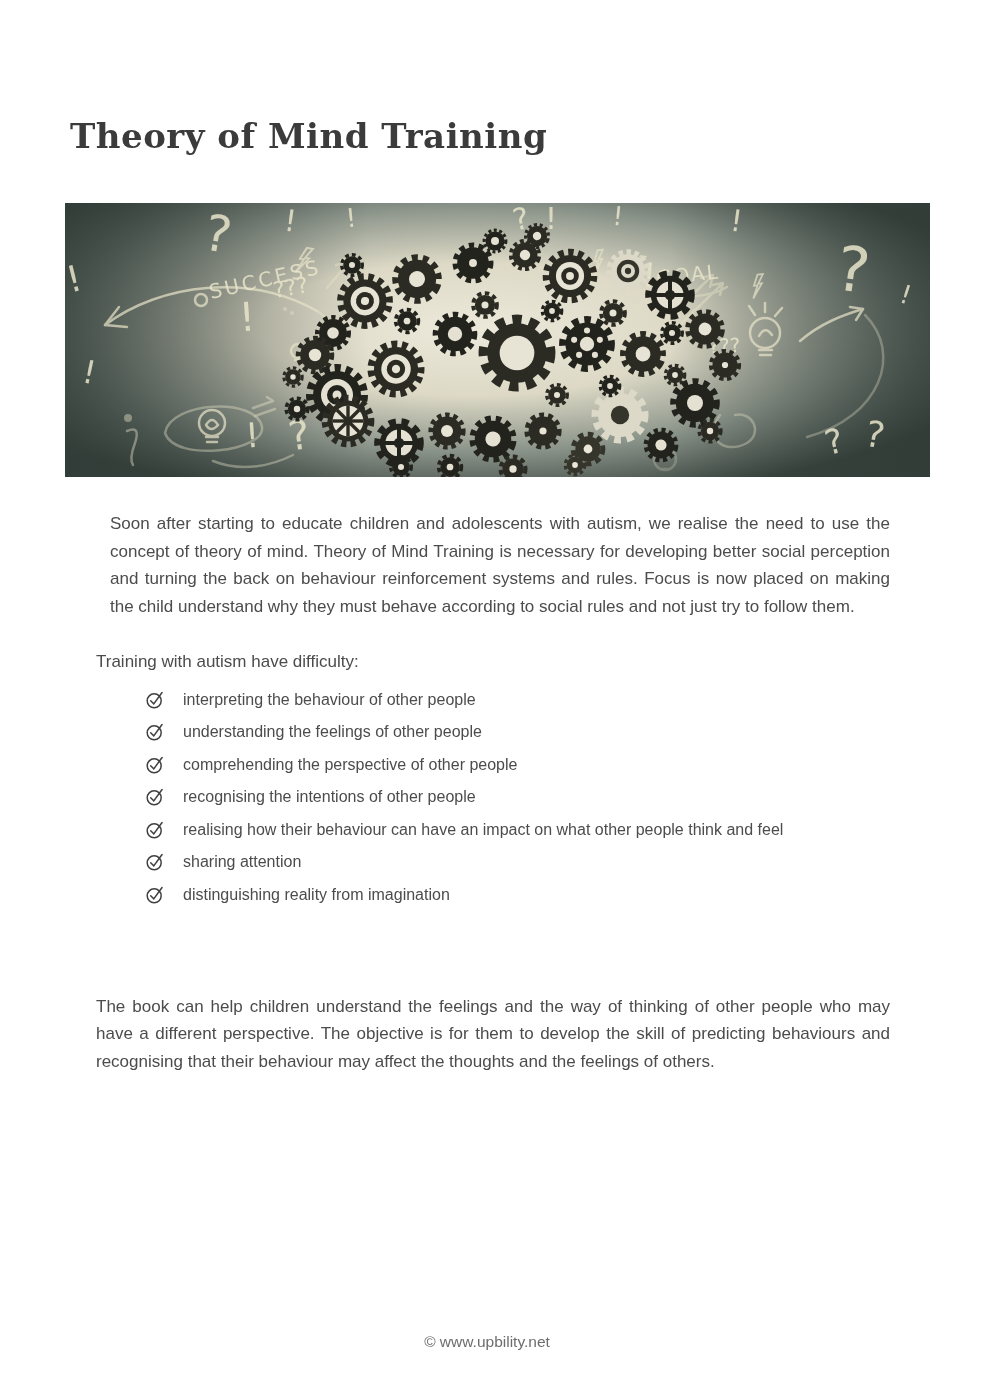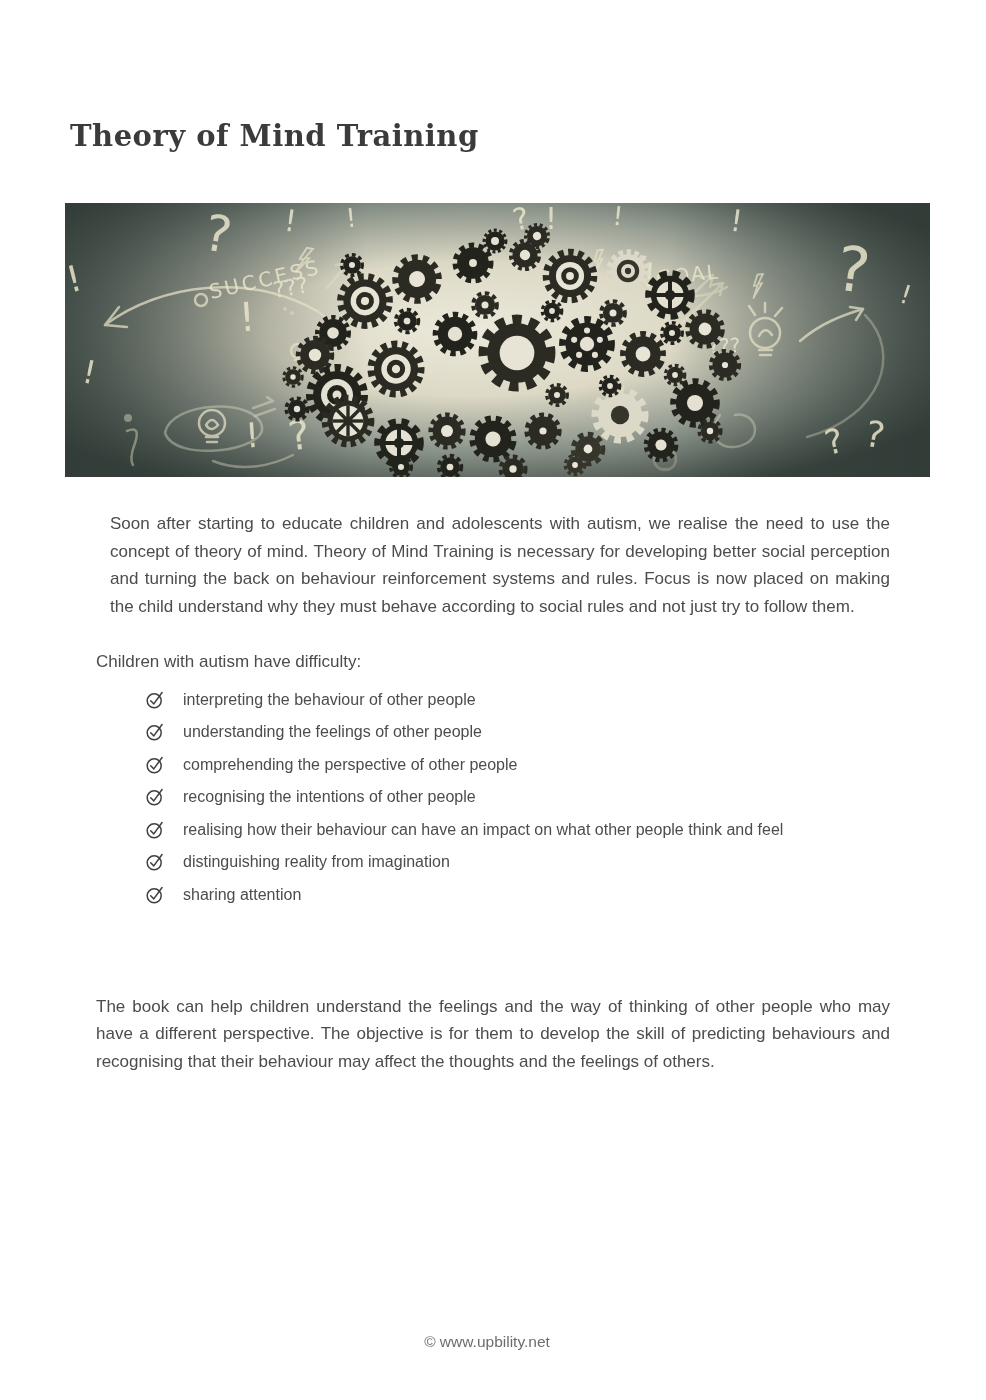--- a/index.html
+++ b/index.html
@@ -10,21 +10,21 @@
     margin: 0 auto;
     background: #ffffff;
     overflow: hidden;
     font-family: "Liberation Sans", sans-serif;
     color: #4c4c4c;
   }
   h1.title {
     margin: 112px 0 0 70px;
     font-family: "DejaVu Serif", "Liberation Serif", serif;
     font-weight: 700;
-    font-size: 29px;
+    font-size: 34px;
     line-height: 48px;
     letter-spacing: 0.5px;
     color: #3b3b3b;
   }
   .hero {
     display: block;
     margin: 43px 0 0 65px;
     width: 865px;
     height: 274px;
   }
@@ -302,21 +302,21 @@
       <use href="#gS" class="dk2" transform="translate(385,264) scale(0.42)"></use>
       <use href="#gS" class="dk" transform="translate(448,266) scale(0.46)"></use>
       <use href="#gS" class="dk2" transform="translate(336,264) scale(0.38)"></use>
       <use href="#gS" class="dk3" transform="translate(510,262) scale(0.36)"></use>
     </g>
   </svg>
 
   <div class="content">
     <p class="para1">Soon after starting to educate children and adolescents with autism, we realise the need to use the concept of theory of mind. Theory of Mind Training is necessary for developing better social perception and turning the back on behaviour reinforcement systems and rules. Focus is now placed on making the child understand why they must behave according to social rules and not just try to follow them.</p>
 
-    <p class="list-intro">Children with autism have difficulty:</p>
+    <p class="list-intro">Training with autism have difficulty:</p>
 
     <ul class="difficulties">
       <li>
         <svg class="check-icon" viewBox="0 0 24 24">
             <circle cx="10.5" cy="13.5" r="8" fill="none" stroke="#3f3f3f" stroke-width="1.7"></circle>
             <path d="M6.5,13.5 L10,17 L19.5,4" fill="none" stroke="#3f3f3f" stroke-width="1.7" stroke-linecap="round"></path>
           </svg>
         <span class="li-text">interpreting the behaviour of other people</span>
       </li>
       <li>
@@ -345,28 +345,28 @@
             <circle cx="10.5" cy="13.5" r="8" fill="none" stroke="#3f3f3f" stroke-width="1.7"></circle>
             <path d="M6.5,13.5 L10,17 L19.5,4" fill="none" stroke="#3f3f3f" stroke-width="1.7" stroke-linecap="round"></path>
           </svg>
         <span class="li-text">realising how their behaviour can have an impact on what other people think and feel</span>
       </li>
       <li>
         <svg class="check-icon" viewBox="0 0 24 24">
             <circle cx="10.5" cy="13.5" r="8" fill="none" stroke="#3f3f3f" stroke-width="1.7"></circle>
             <path d="M6.5,13.5 L10,17 L19.5,4" fill="none" stroke="#3f3f3f" stroke-width="1.7" stroke-linecap="round"></path>
           </svg>
+        <span class="li-text">sharing attention</span>
+      </li>
+      <li>
+        <svg class="check-icon" viewBox="0 0 24 24">
+            <circle cx="10.5" cy="13.5" r="8" fill="none" stroke="#3f3f3f" stroke-width="1.7"></circle>
+            <path d="M6.5,13.5 L10,17 L19.5,4" fill="none" stroke="#3f3f3f" stroke-width="1.7" stroke-linecap="round"></path>
+          </svg>
         <span class="li-text">distinguishing reality from imagination</span>
-      </li>
-      <li>
-        <svg class="check-icon" viewBox="0 0 24 24">
-            <circle cx="10.5" cy="13.5" r="8" fill="none" stroke="#3f3f3f" stroke-width="1.7"></circle>
-            <path d="M6.5,13.5 L10,17 L19.5,4" fill="none" stroke="#3f3f3f" stroke-width="1.7" stroke-linecap="round"></path>
-          </svg>
-        <span class="li-text">sharing attention</span>
       </li>
     </ul>
 
     <p class="para2">The book can help children understand the feelings and the way of thinking of other people who may have a different perspective. The objective is for them to develop the skill of predicting behaviours and recognising that their behaviour may affect the thoughts and the feelings of others.</p>
   </div>
 
   <div class="footer">© www.upbility.net</div>
 
 </div>
 

